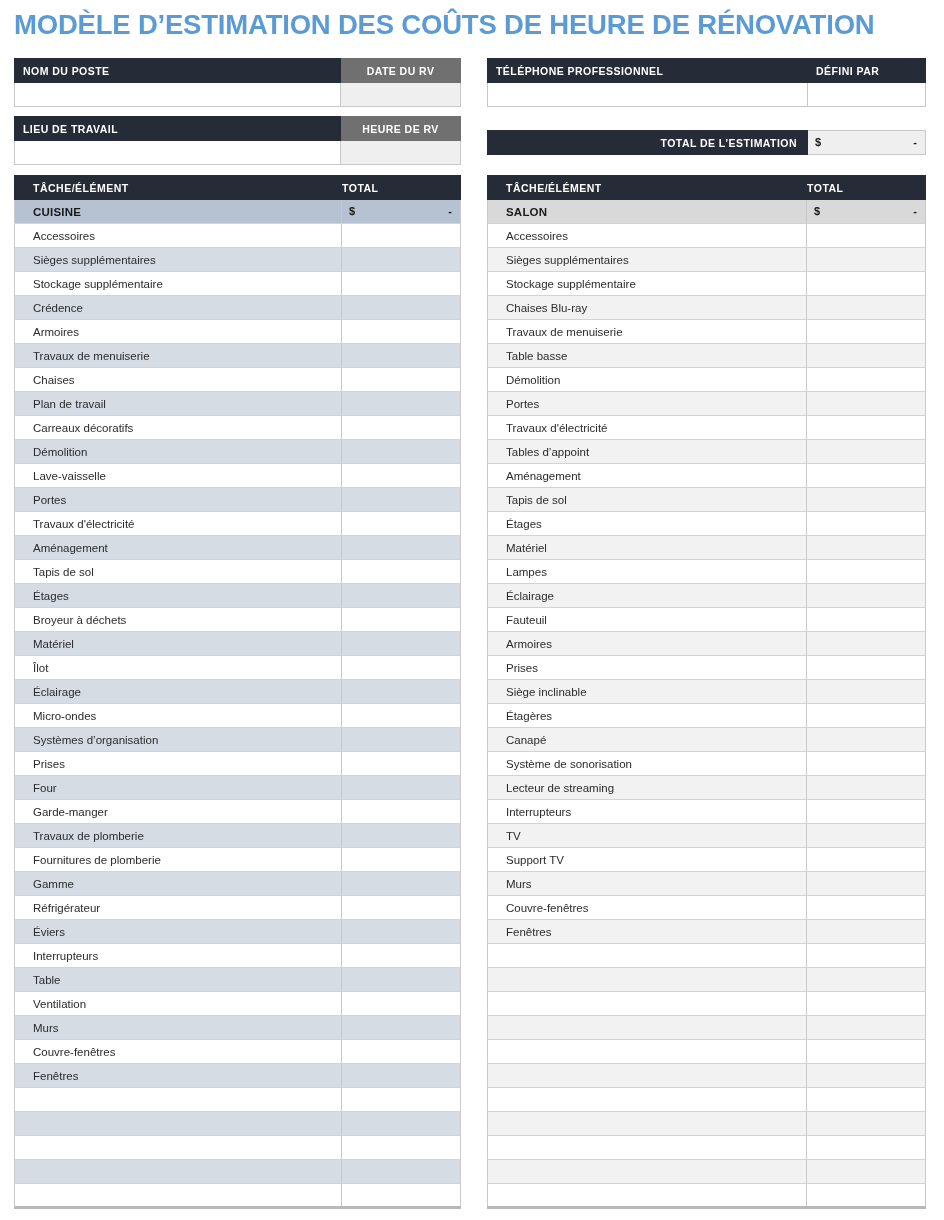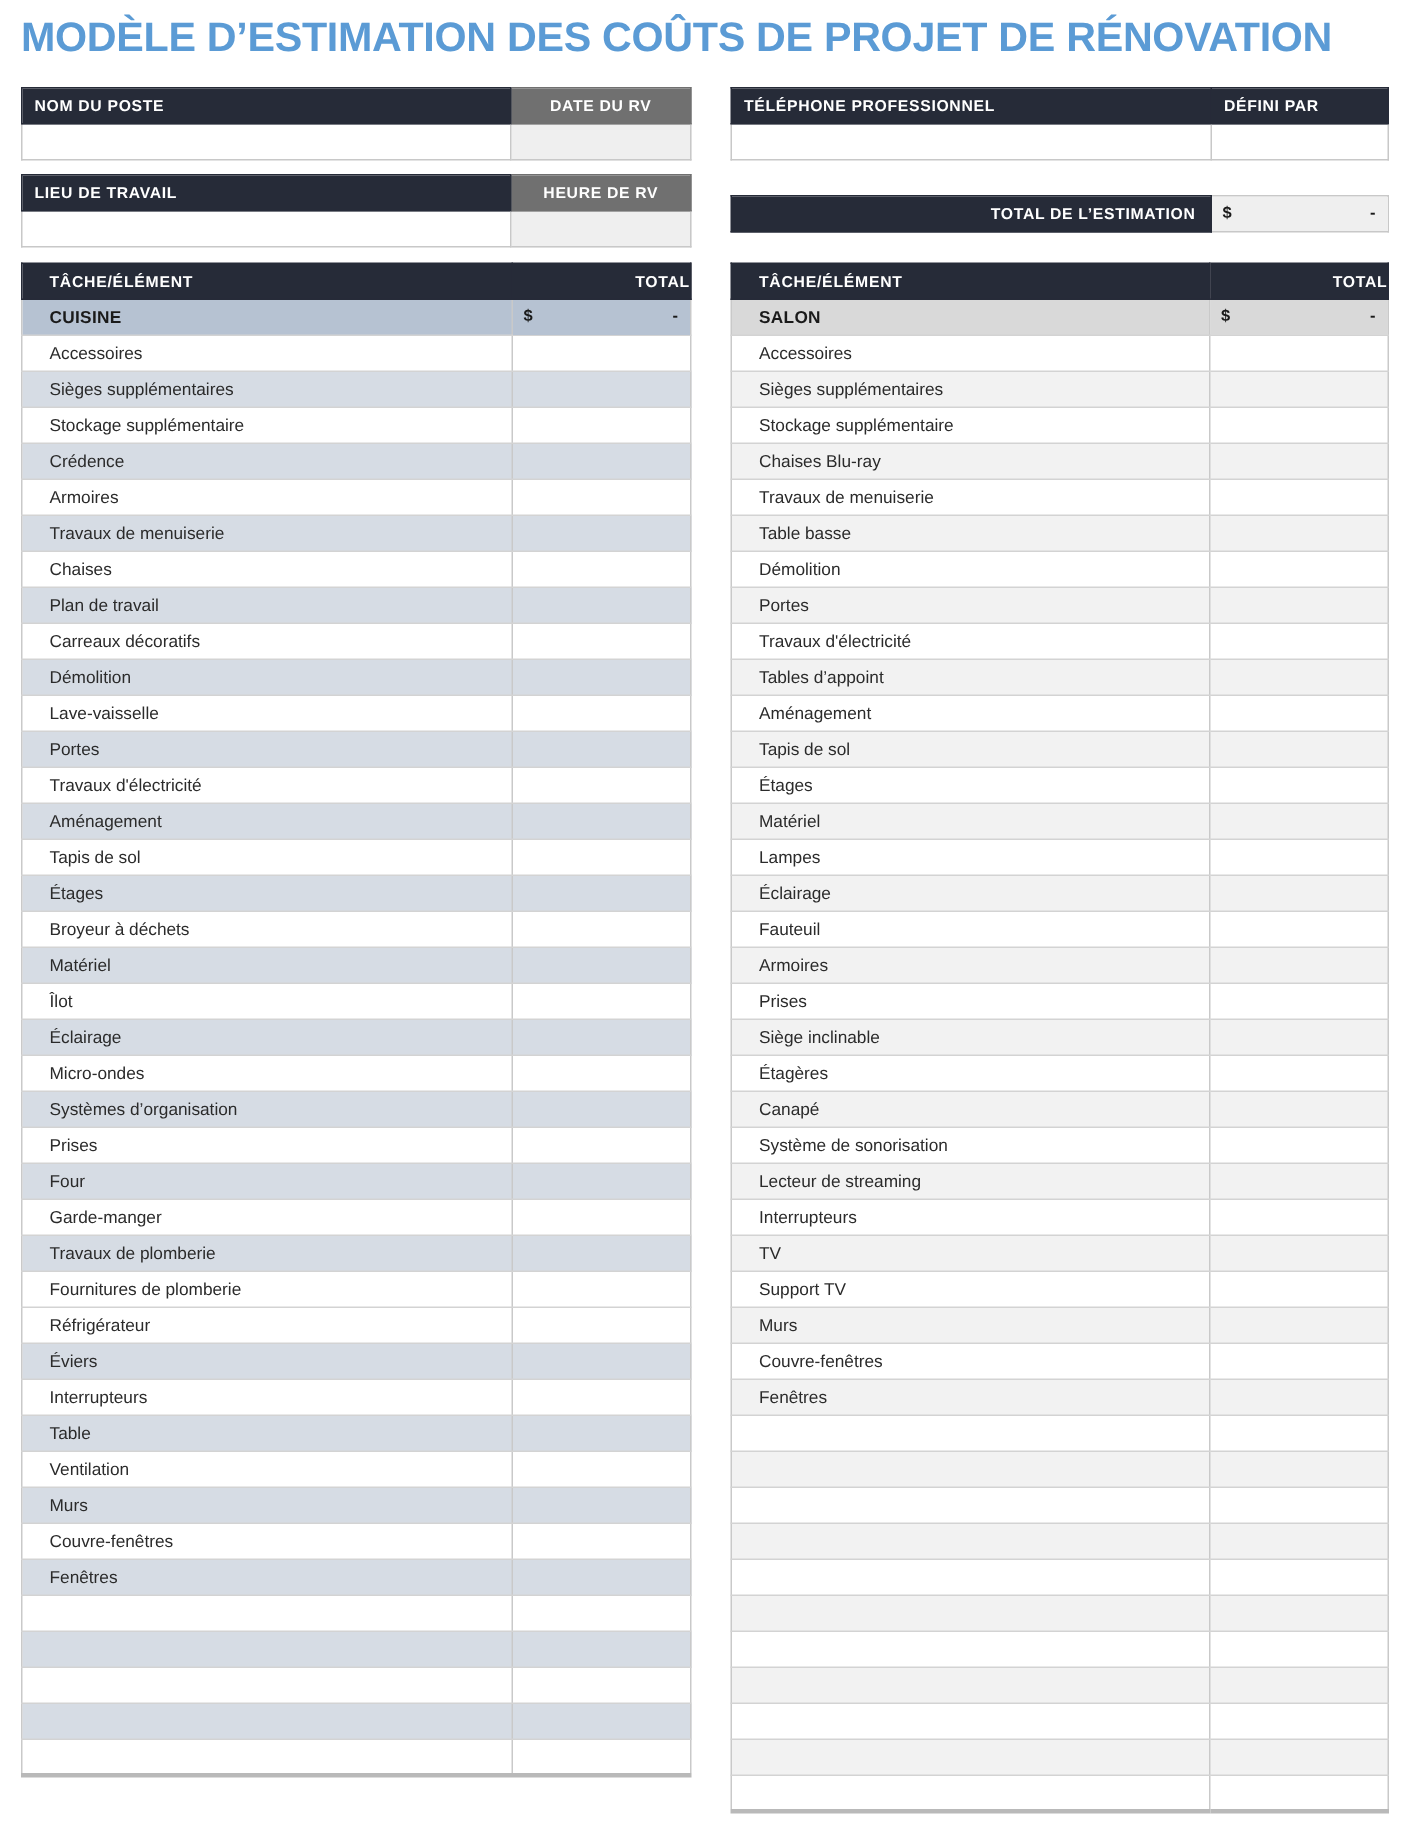--- a/index.html
+++ b/index.html
@@ -134,21 +134,21 @@
     background: #262b38;
     color: #ffffff;
     font-weight: bold;
     font-size: 10.5px;
     letter-spacing: 0.5px;
     border-color: #262b38;
     padding-left: 18px;
     margin-top: 38px;
   }
   .cost-table .th-total {
-    text-align: right;
+    text-align: left;
     padding-left: 0;
   }
   .cost-table .sect {
     font-weight: bold;
     font-size: 11.5px;
     letter-spacing: 0.2px;
     color: #1a1a1a;
     margin-top: 48px;
   }
   .cost-table tr:last-child td { border-bottom: 3px solid #b9b9b9; }
@@ -168,21 +168,21 @@
   #table-right col.c2 { width: 119px; }
   #table-right .sect-row td { background: #d9d9d9; }
   #table-right .row-odd  td { background: #ffffff; }
   #table-right .row-even td { background: #f2f2f2; }
 </style>
 </head>
 <body>
 
 <div class="page">
 
-  <div class="title">MODÈLE D’ESTIMATION DES COÛTS DE PROJET DE RÉNOVATION</div>
+  <div class="title">MODÈLE D’ESTIMATION DES COÛTS DE HEURE DE RÉNOVATION</div>
 
   <table class="info-table" id="info-right">
     <colgroup>
         <col class="c1">
         <col class="c2">
       </colgroup>
     <tbody>
       <tr>
         <td class="hdr-dark">TÉLÉPHONE PROFESSIONNEL</td>
         <td class="hdr-dark">DÉFINI PAR</td>
@@ -357,20 +357,24 @@
           <td class="amount-cell"></td>
         </tr>
         <tr class="row-even">
           <td>Travaux de plomberie</td>
           <td class="amount-cell"></td>
         </tr>
         <tr class="row-odd">
           <td>Fournitures de plomberie</td>
           <td class="amount-cell"></td>
         </tr>
+        <tr class="row-even">
+          <td>Gamme</td>
+          <td class="amount-cell"></td>
+        </tr>
         <tr class="row-odd">
           <td>Réfrigérateur</td>
           <td class="amount-cell"></td>
         </tr>
         <tr class="row-even">
           <td>Éviers</td>
           <td class="amount-cell"></td>
         </tr>
         <tr class="row-odd">
           <td>Interrupteurs</td>

